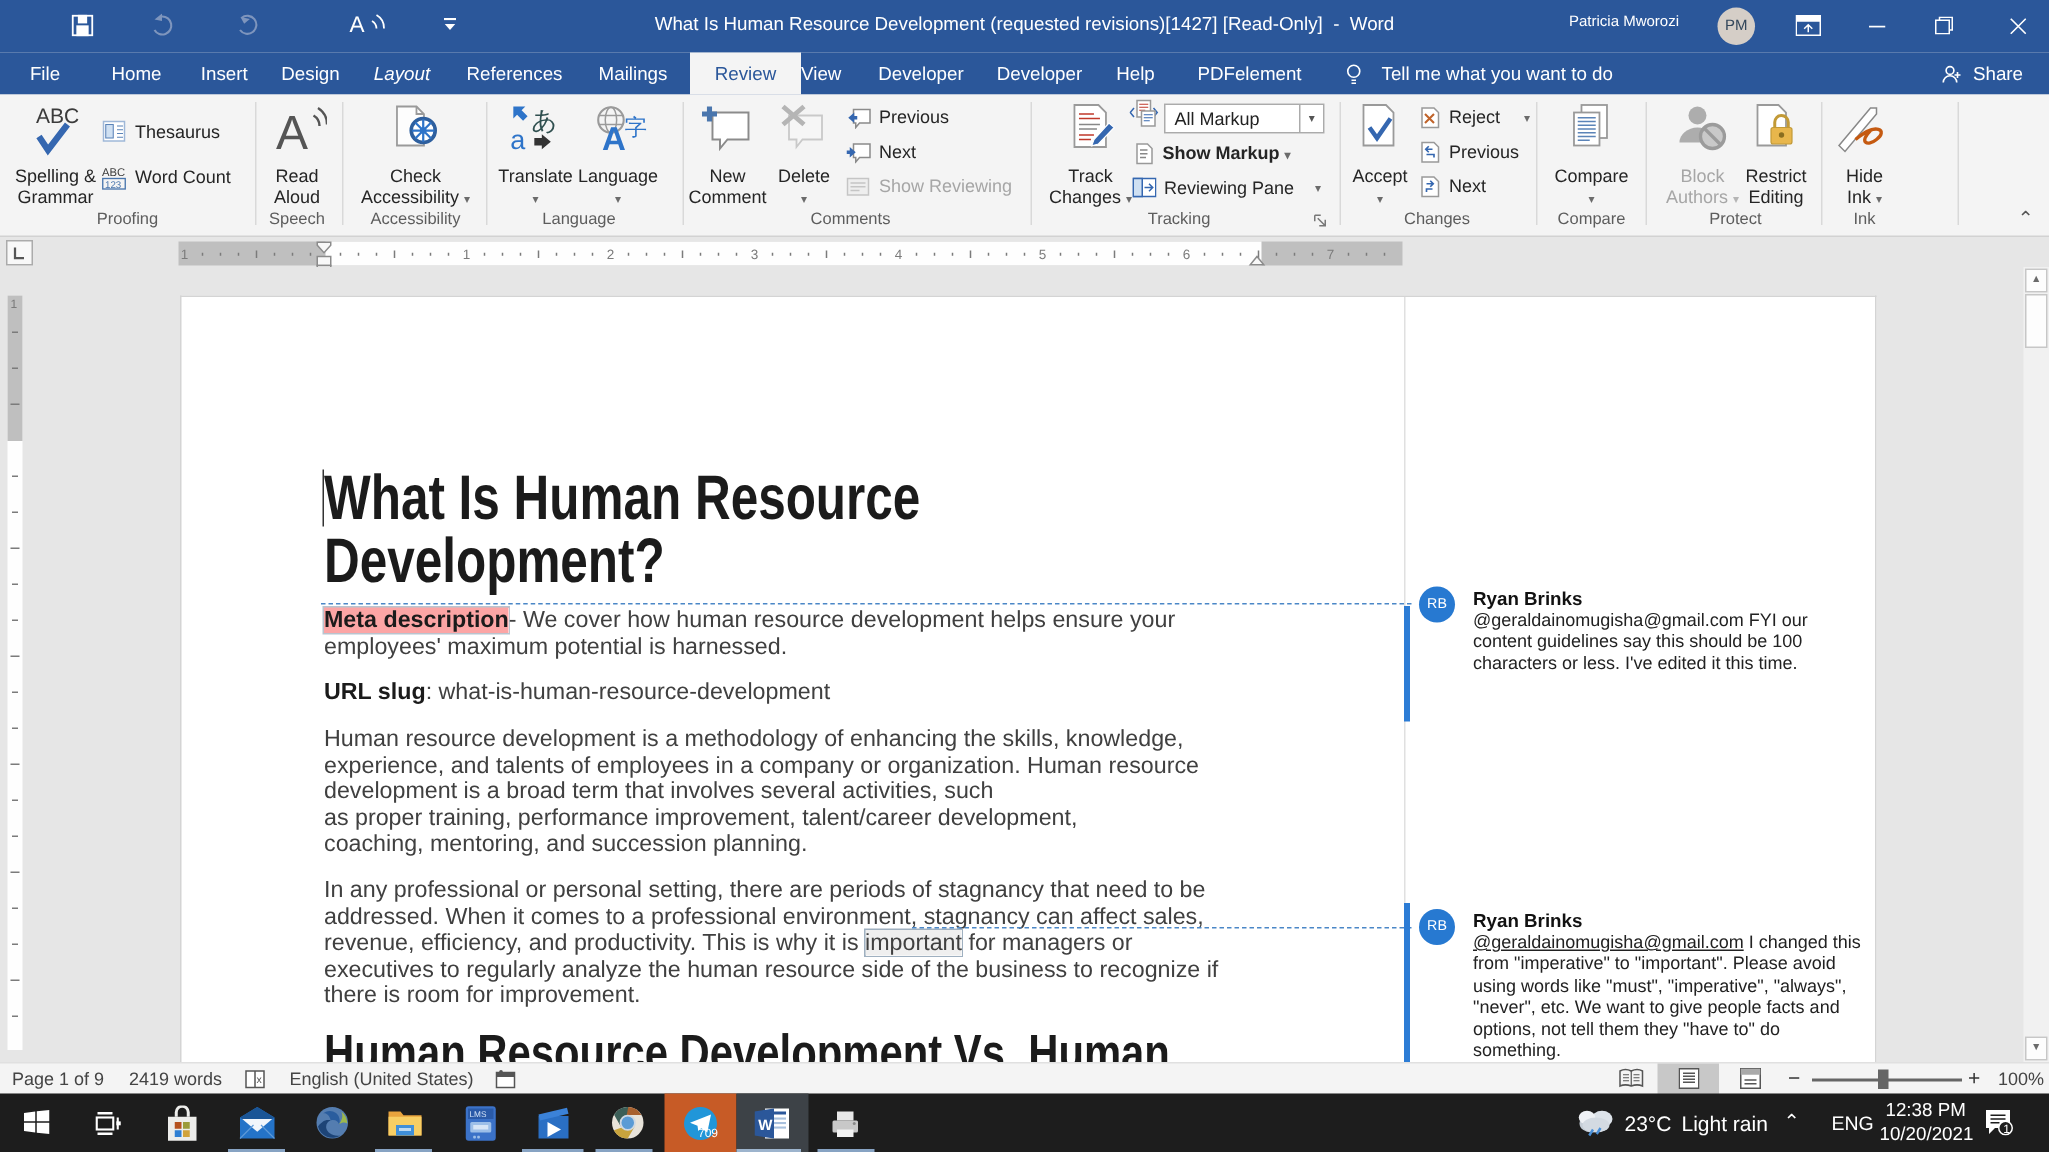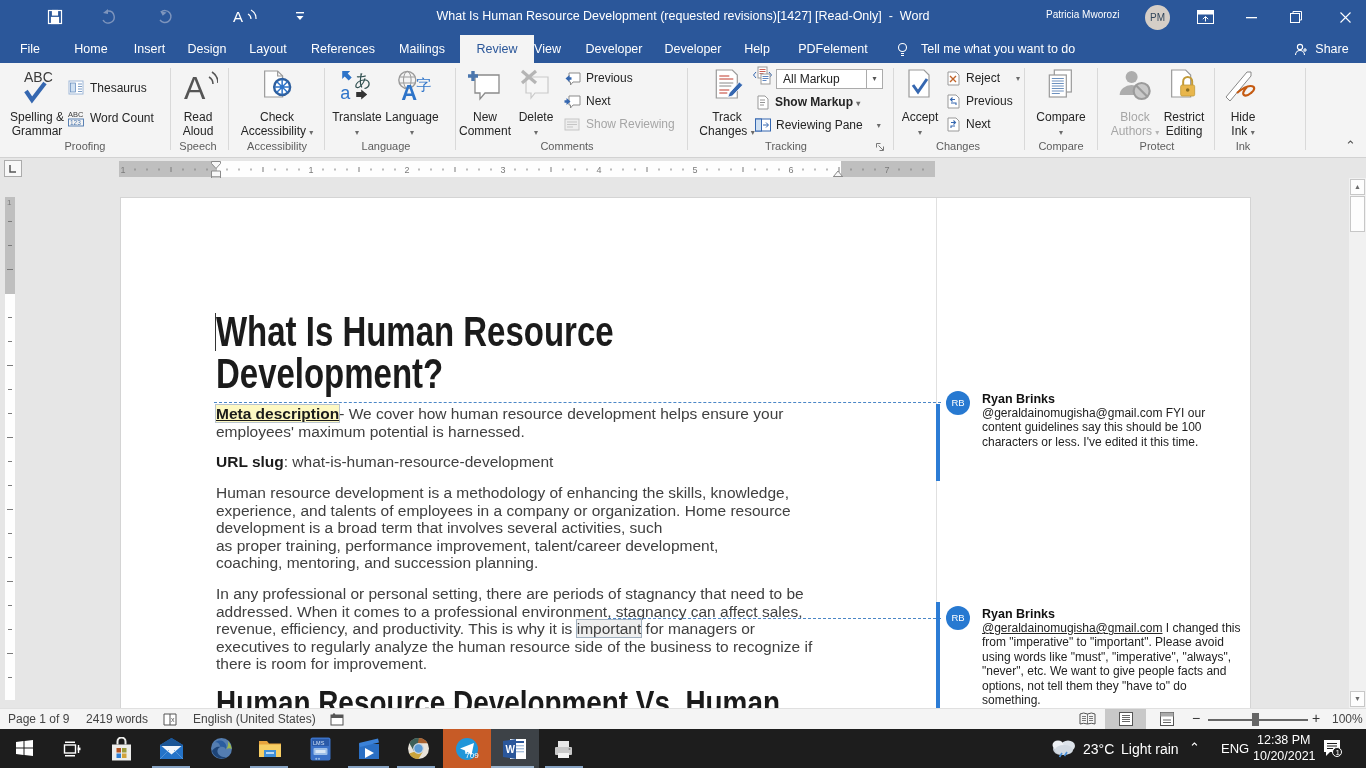--- a/index.html
+++ b/index.html
@@ -107,21 +107,21 @@
   <svg class="abs" style="left:1340px; top:12px;" width="11" height="11" viewBox="0 0 11 11">
       <path d="M0.5 0.5 L10.5 10.5 M10.5 0.5 L0.5 10.5" stroke="#fff" stroke-width="1.1"></path>
     </svg>
 </div>
 
 <div id="tabrow">
   <div class="tab" style="left:12px; width:36px;">File</div>
   <div class="tab" style="left:60px; width:62px;">Home</div>
   <div class="tab" style="left:122px; width:55px;">Insert</div>
   <div class="tab" style="left:177px; width:60px;">Design</div>
-  <div class="tab" style="left:237px; width:62px;">Layout</div>
+  <div class="tab" style="left:237px; width:62px;font-style:italic;">Layout</div>
   <div class="tab" style="left:299px; width:88px;">References</div>
   <div class="tab" style="left:387px; width:70px;">Mailings</div>
   <div class="tab" id="tab-review" style="left:460px; width:74px;">Review</div>
   <div class="tab" style="left:521px; width:53px;">View</div>
   <div class="tab" style="left:574px; width:80px;">Developer</div>
   <div class="tab" style="left:653px; width:80px;">Developer</div>
   <div class="tab" style="left:733px; width:48px;">Help</div>
   <div class="tab" style="left:790px; width:86px;">PDFelement</div>
   <svg class="abs" style="left:896px; top:7px;" width="13" height="16" viewBox="0 0 13 16">
       <circle cx="6.5" cy="5.5" r="4" fill="none" stroke="#fff" stroke-width="1.1"></circle>
@@ -411,25 +411,25 @@
 </div>
 
 <div id="docarea">
   <div id="page">
     <div id="pagesep"></div>
 
     <div class="abs" style="left:94px; top:115px; width:1px; height:38px; background:#333;"></div>
 
     <div class="abs" style="left:95px; top:113px; font-weight:bold; color:#1b1b1b; font-size:42px; line-height:42px; white-space:nowrap; transform:scaleX(0.785); transform-origin:0 0;">What Is Human Resource<br>Development?</div>
 
-    <div class="dline" style="top:207px;"><span class="b" style="background:#fef9c3; box-shadow:0 0 0 1px #b9c4cf;text-decoration:underline;">Meta description</span>- We cover how human resource development helps ensure your</div>
+    <div class="dline" style="top:207px;"><span class="b" style="background:#fca5a5; box-shadow:0 0 0 1px #b9c4cf;">Meta description</span>- We cover how human resource development helps ensure your</div>
     <div class="dline" style="top:224.6px;">employees' maximum potential is harnessed.</div>
     <div class="dline" style="top:255px;"><span class="b">URL slug</span>: what-is-human-resource-development</div>
     <div class="dline" style="top:286px;">Human resource development is a methodology of enhancing the skills, knowledge,</div>
-    <div class="dline" style="top:303.6px;">experience, and talents of employees in a company or organization. Home resource</div>
+    <div class="dline" style="top:303.6px;">experience, and talents of employees in a company or organization. Human resource</div>
     <div class="dline" style="top:321.2px;">development is a broad term that involves several activities, such</div>
     <div class="dline" style="top:338.8px;">as proper training, performance improvement, talent/career development,</div>
     <div class="dline" style="top:356.4px;">coaching, mentoring, and succession planning.</div>
     <div class="dline" style="top:387px;">In any professional or personal setting, there are periods of stagnancy that need to be</div>
     <div class="dline" style="top:404.6px;">addressed. When it comes to a professional environment, stagnancy can affect sales,</div>
     <div class="dline" style="top:422.2px;">revenue, efficiency, and productivity. This is why it is <span style="box-shadow:0 0 0 1px #9fb0c0; background:#efefef;">important</span> for managers or</div>
     <div class="dline" style="top:439.8px;">executives to regularly analyze the human resource side of the business to recognize if</div>
     <div class="dline" style="top:457.4px;">there is room for improvement.</div>
     <div class="abs" style="left:95px; top:485px; font-weight:bold; color:#1b1b1b; font-size:34px; white-space:nowrap; transform:scaleX(0.82); transform-origin:0 0;">Human Resource Development Vs. Human</div>
 

